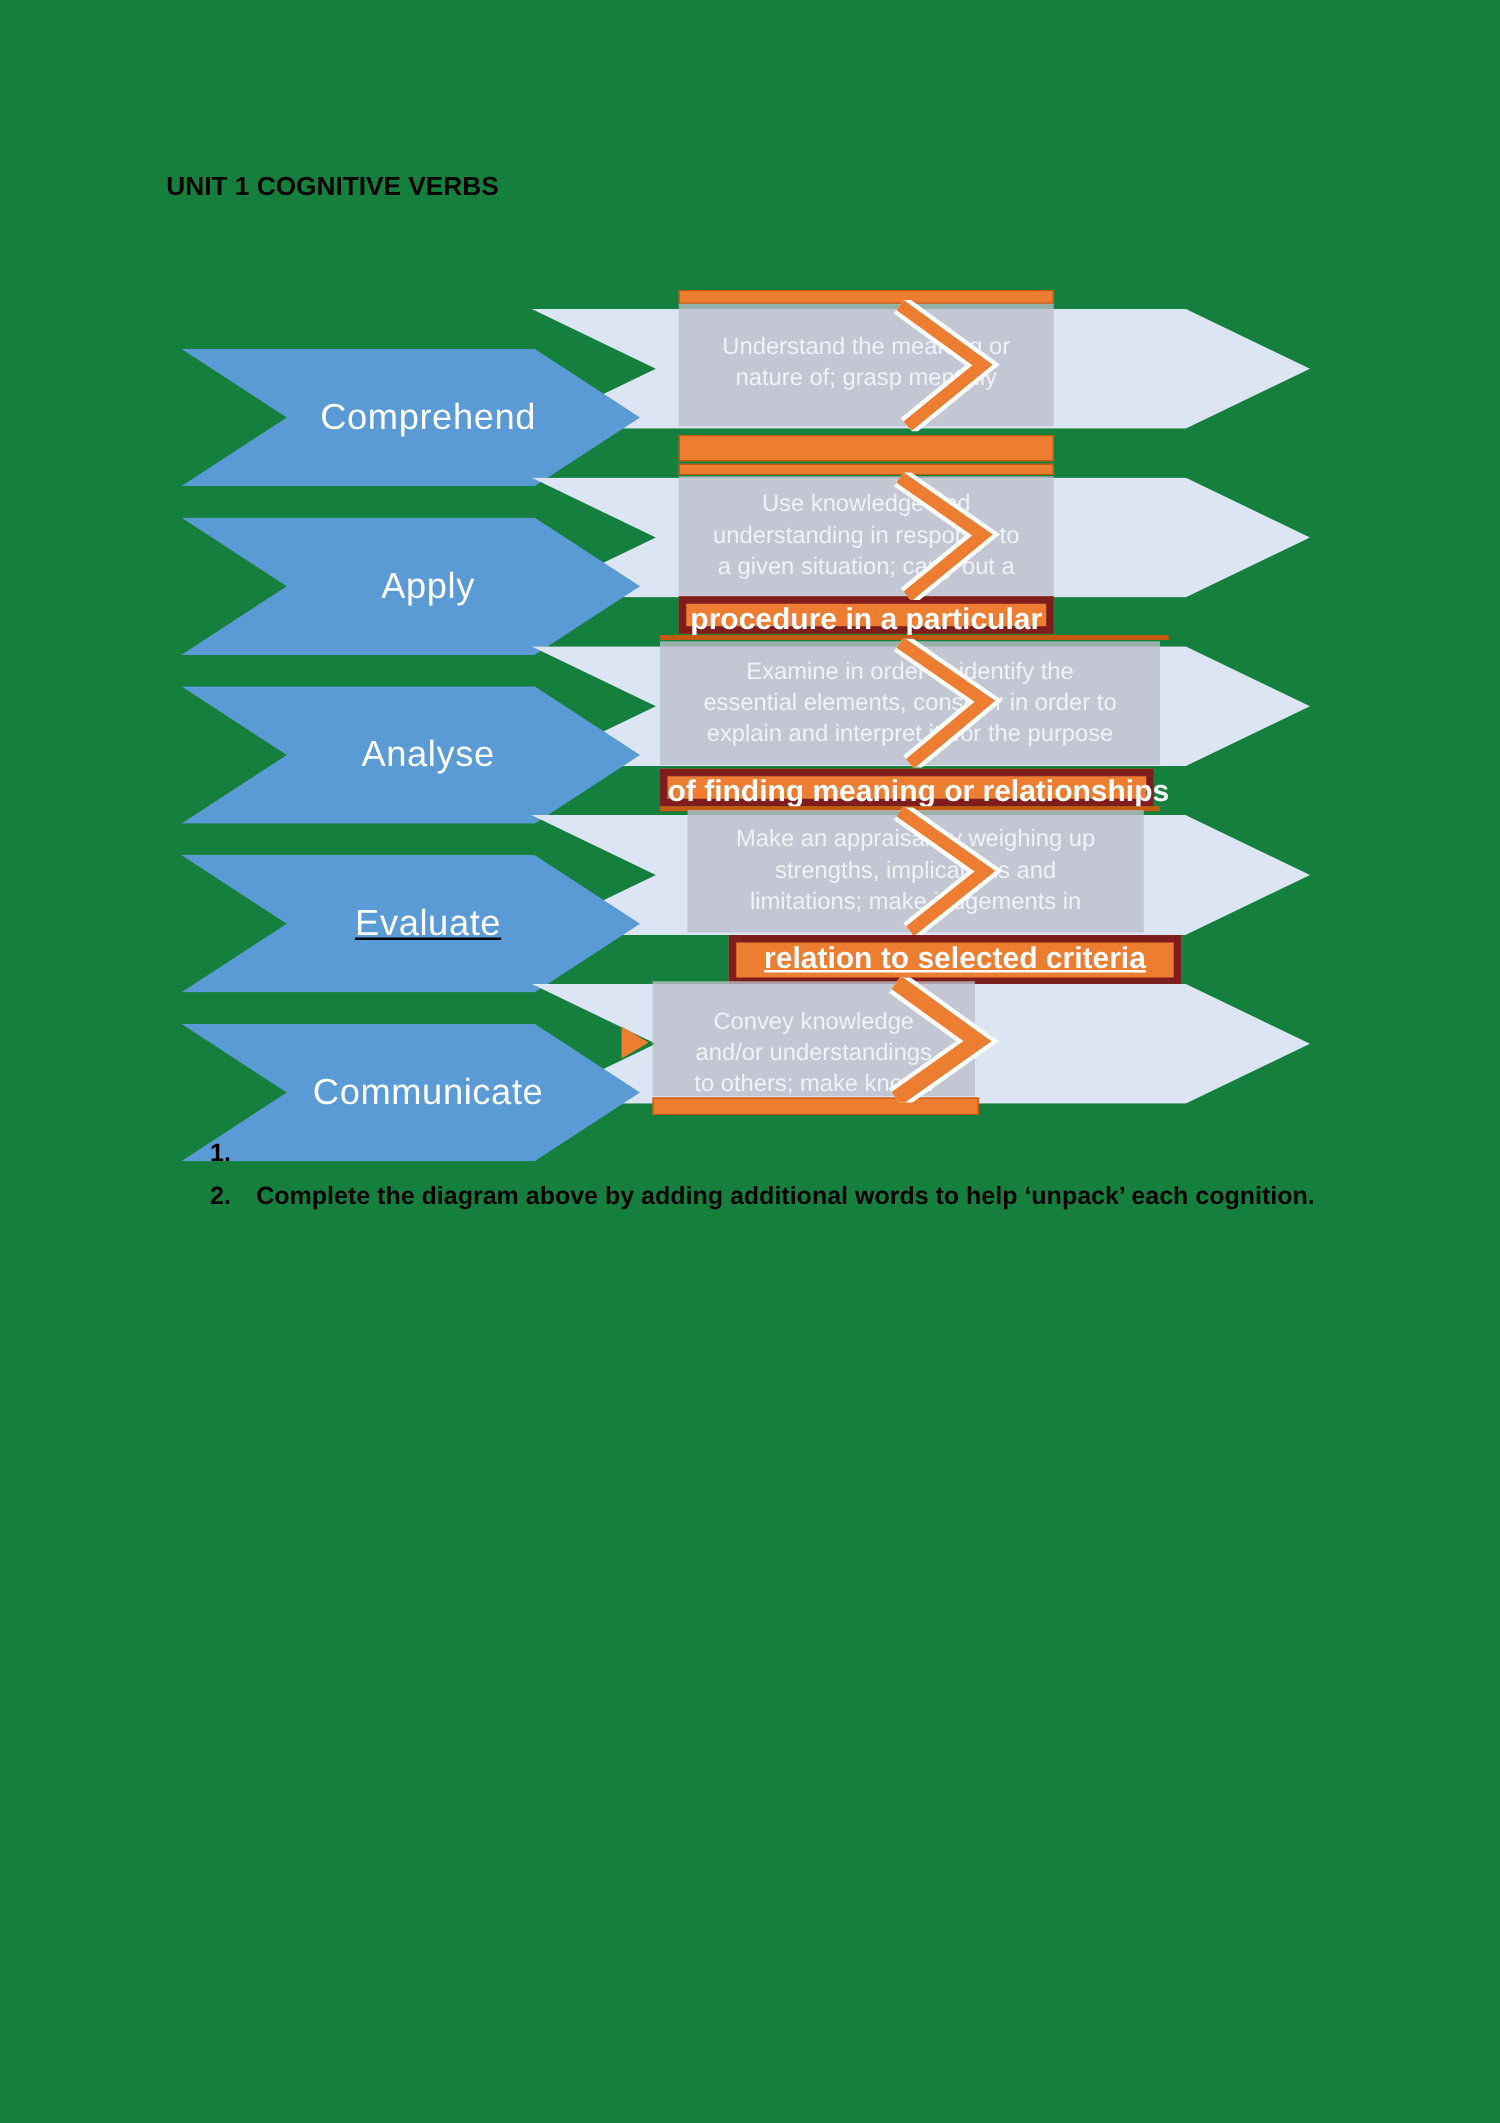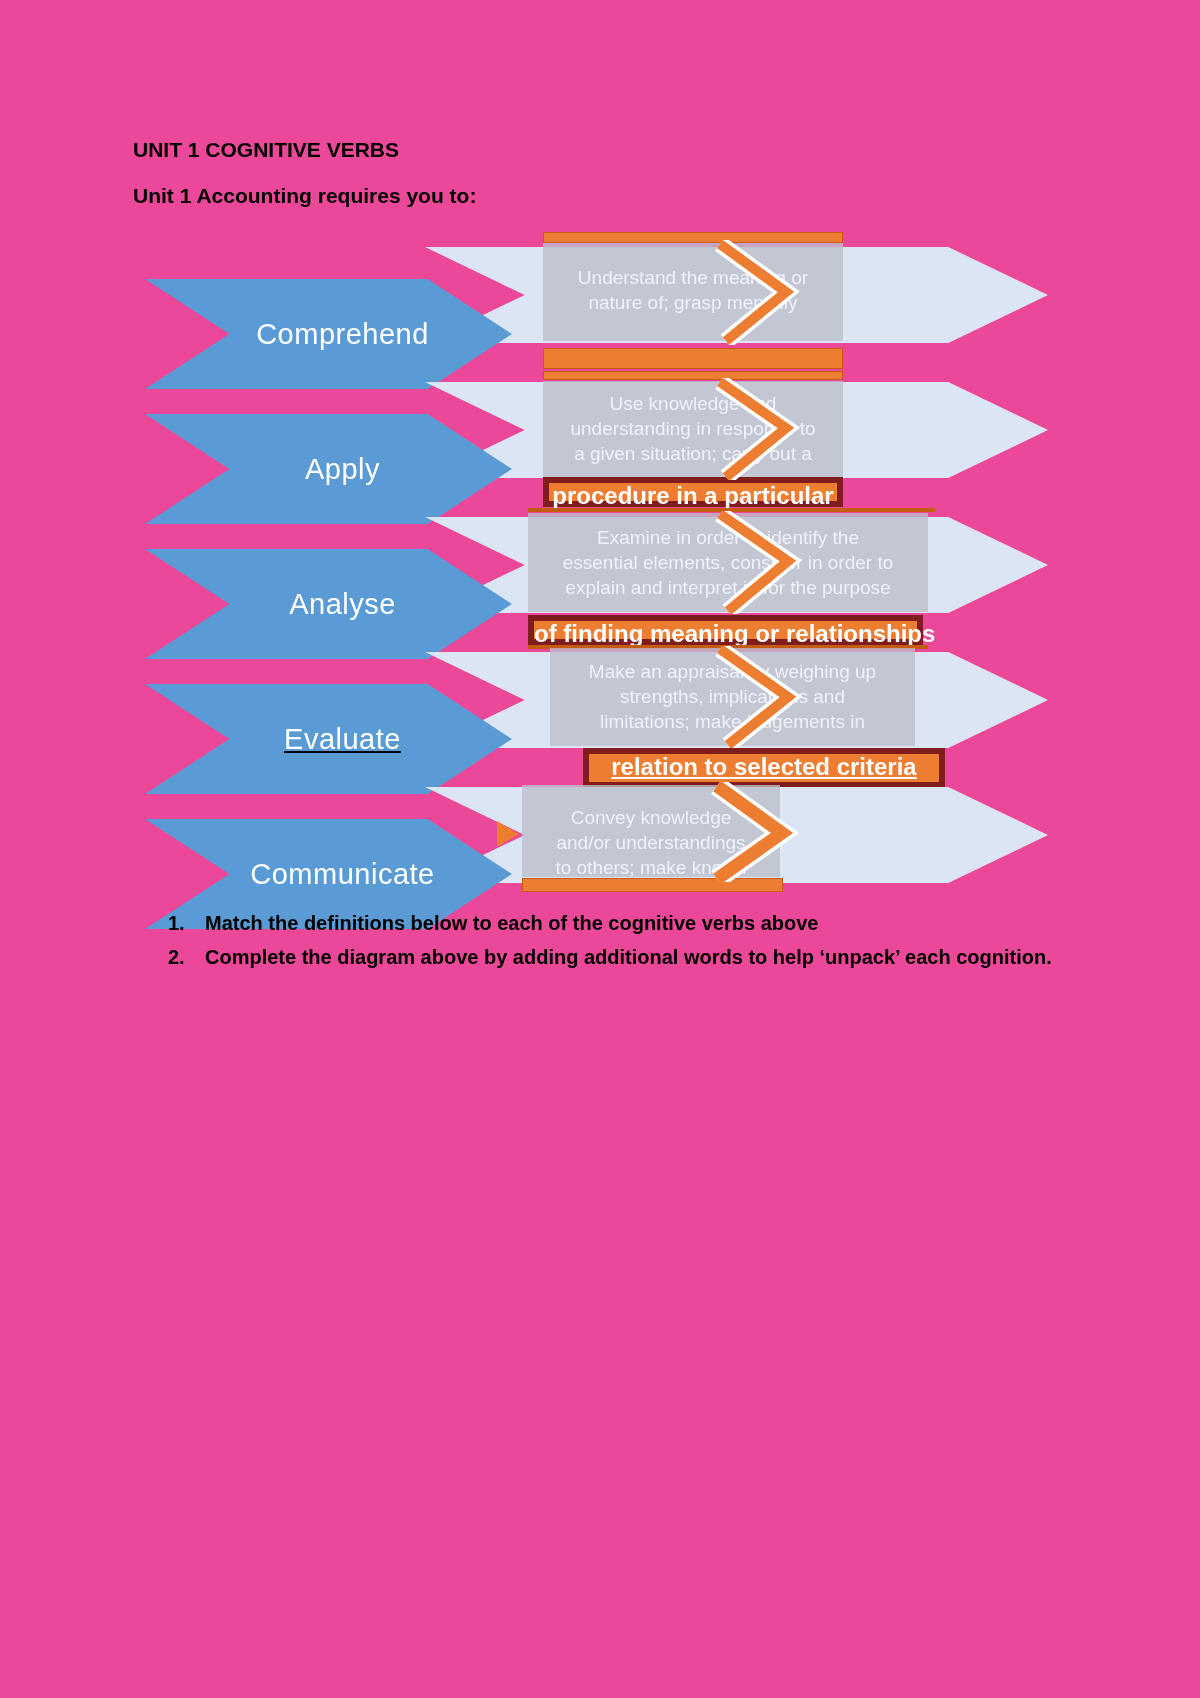--- a/index.html
+++ b/index.html
@@ -1,17 +1,17 @@
 <!DOCTYPE html>
 <html><head>
 <meta charset="utf-8">
 <style>
   html,body { margin:0; padding:0; background:#ffffff; }
   .page {
-    position:relative; width:1200px; height:1698px; background:#ec4899;
+    position:relative; width:1200px; height:1698px; background:#15803d;
     font-family:"Liberation Sans", sans-serif; overflow:hidden;
   }
   .title, .subtitle {
     position:absolute; left:133px; color:#000; font-weight:bold; font-size:21px;
   }
   .title { top:138px; }
   .subtitle { top:184px; }
 
   
   .pale-arrow {
@@ -53,21 +53,20 @@
   .instructions { position:absolute; left:168px; top:912px; color:#000; }
   .instr-item { display:flex; font-size:20px; font-weight:bold; margin-bottom:11px; }
   .instr-num { width:37px; flex:0 0 37px; }
 </style>
 </head>
 <body>
 
 <div class="page">
 
   <div class="title">UNIT 1 COGNITIVE VERBS</div>
-  <div class="subtitle">Unit 1 Accounting requires you to:</div>
 
   <div>
 
     <div>
       <div class="pale-arrow" style="top:247px;"></div>
       <div class="obar" style="left:543px;top:232px;width:300px;height:11px;"></div>
       <div class="obar" style="left:543px;top:348px;width:300px;height:21px;"></div>
       <div class="grey-box" style="left:543px;top:243px;width:300px;height:98px;padding-top:22px;">
         <div class="ghost">Understand the meaning or</div>
         <div class="ghost">nature of; grasp mentally</div>
@@ -151,21 +150,20 @@
       <div class="blue-arrow" style="top:780px;">
         <span class="arrow-label">Communicate</span>
       </div>
     </div>
 
   </div>
 
   <div class="instructions">
     <div class="instr-item">
       <span class="instr-num">1.</span>
-      <span class="instr-text">Match the definitions below to each of the cognitive verbs above</span>
     </div>
     <div class="instr-item">
       <span class="instr-num">2.</span>
       <span class="instr-text">Complete the diagram above by adding additional words to help ‘unpack’ each cognition.</span>
     </div>
   </div>
 
 </div>
 
 </body></html>

